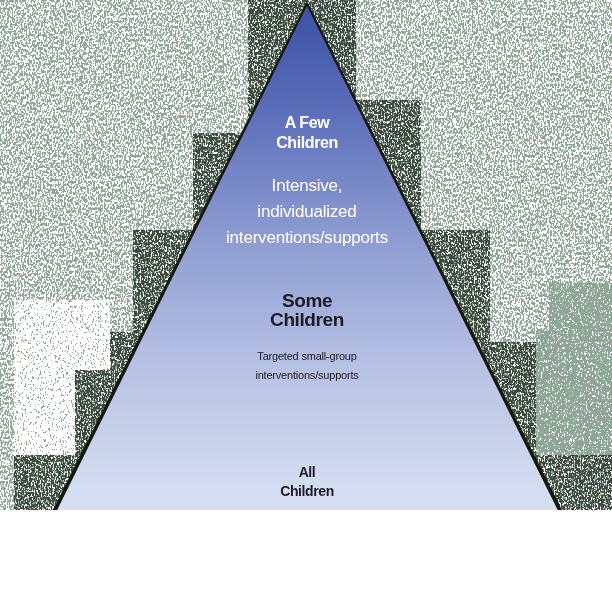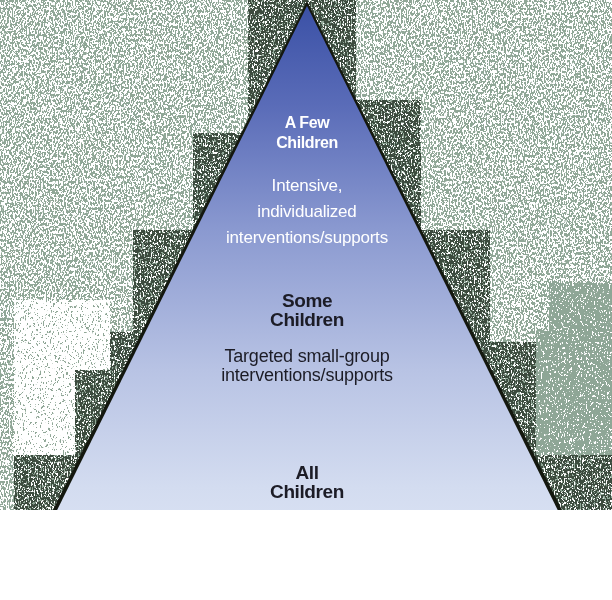--- a/index.html
+++ b/index.html
@@ -24,23 +24,23 @@
   }
   .tier-body{
     white-space:pre-line;
     letter-spacing:-0.2px;
   }
   .tier-few{top:95px;color:#ffffff;}
   .tier-few .tier-heading{font-size:16px;line-height:20px;}
   .tier-few .tier-body{font-size:17px;line-height:26px;margin-top:2px;}
   .tier-some{top:273px;color:#1c1c26;}
   .tier-some .tier-heading{font-size:19px;line-height:19px;}
-  .tier-some .tier-body{font-size:18px;line-height:19px;}
+  .tier-some .tier-body{font-size:11px;line-height:19px;}
   .tier-all{top:445px;color:#1c1c26;}
-  .tier-all .tier-heading{font-size:19px;line-height:19px;}
+  .tier-all .tier-heading{font-size:14px;line-height:19px;}
   .tier-all .tier-body{font-size:15.5px;line-height:19px;}
 </style>
 </head>
 <body>
 
 <div class="stage">
 
   <svg class="bg-svg" width="612" height="600" viewBox="0 0 612 600" xmlns="http://www.w3.org/2000/svg">
     <defs>
       <linearGradient id="triGrad" x1="0" y1="0" x2="0" y2="1">

